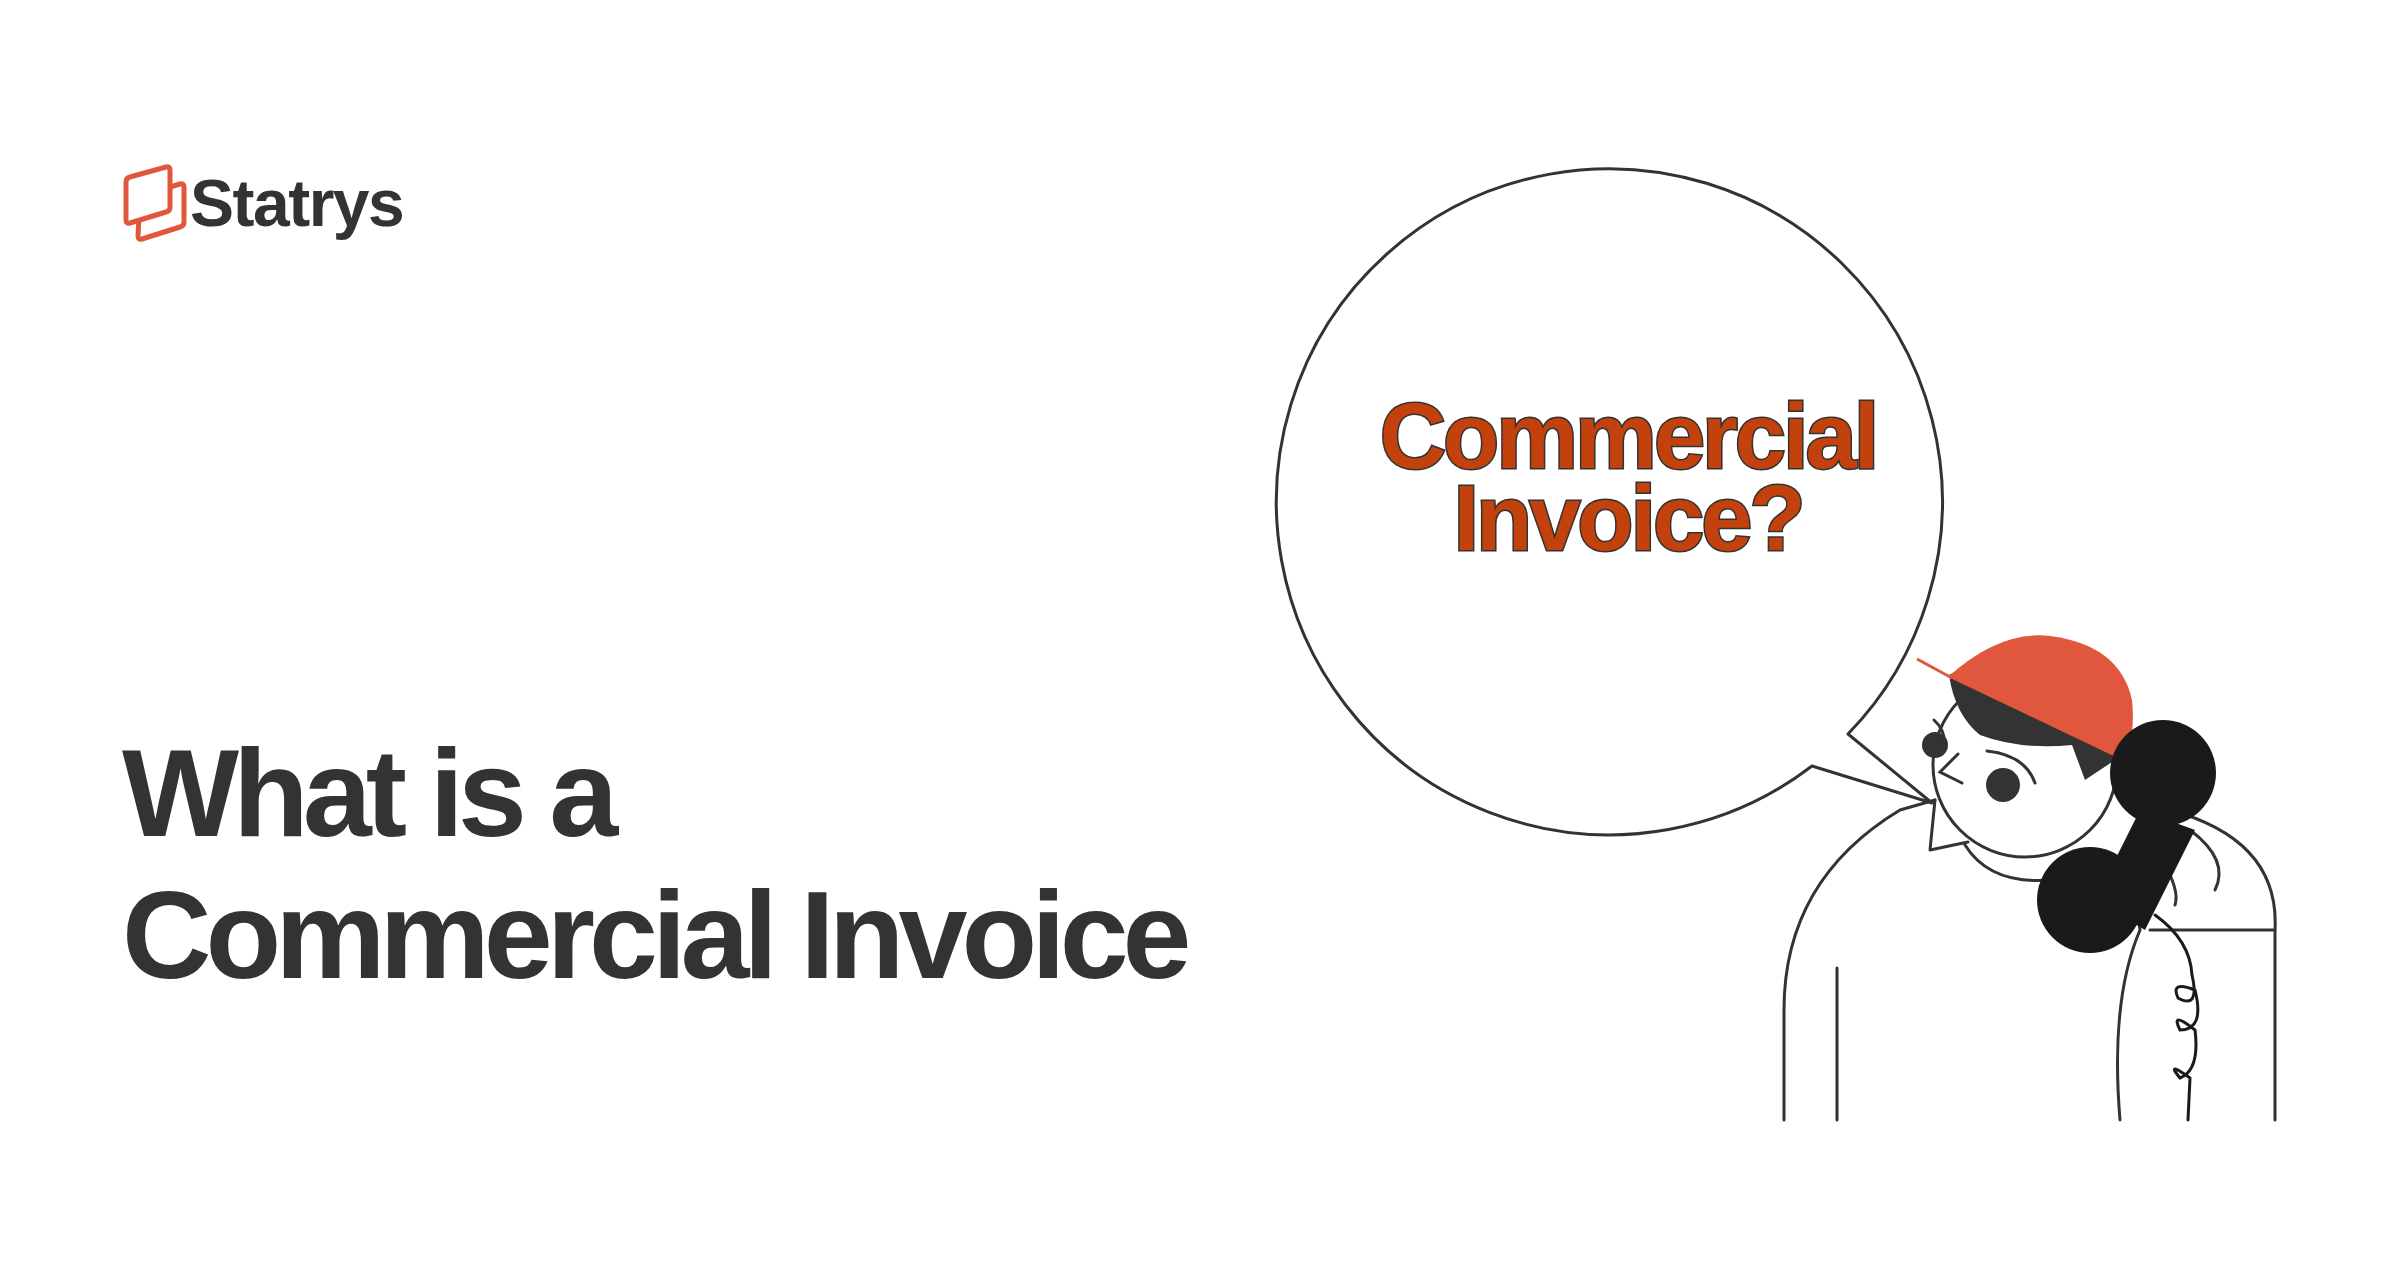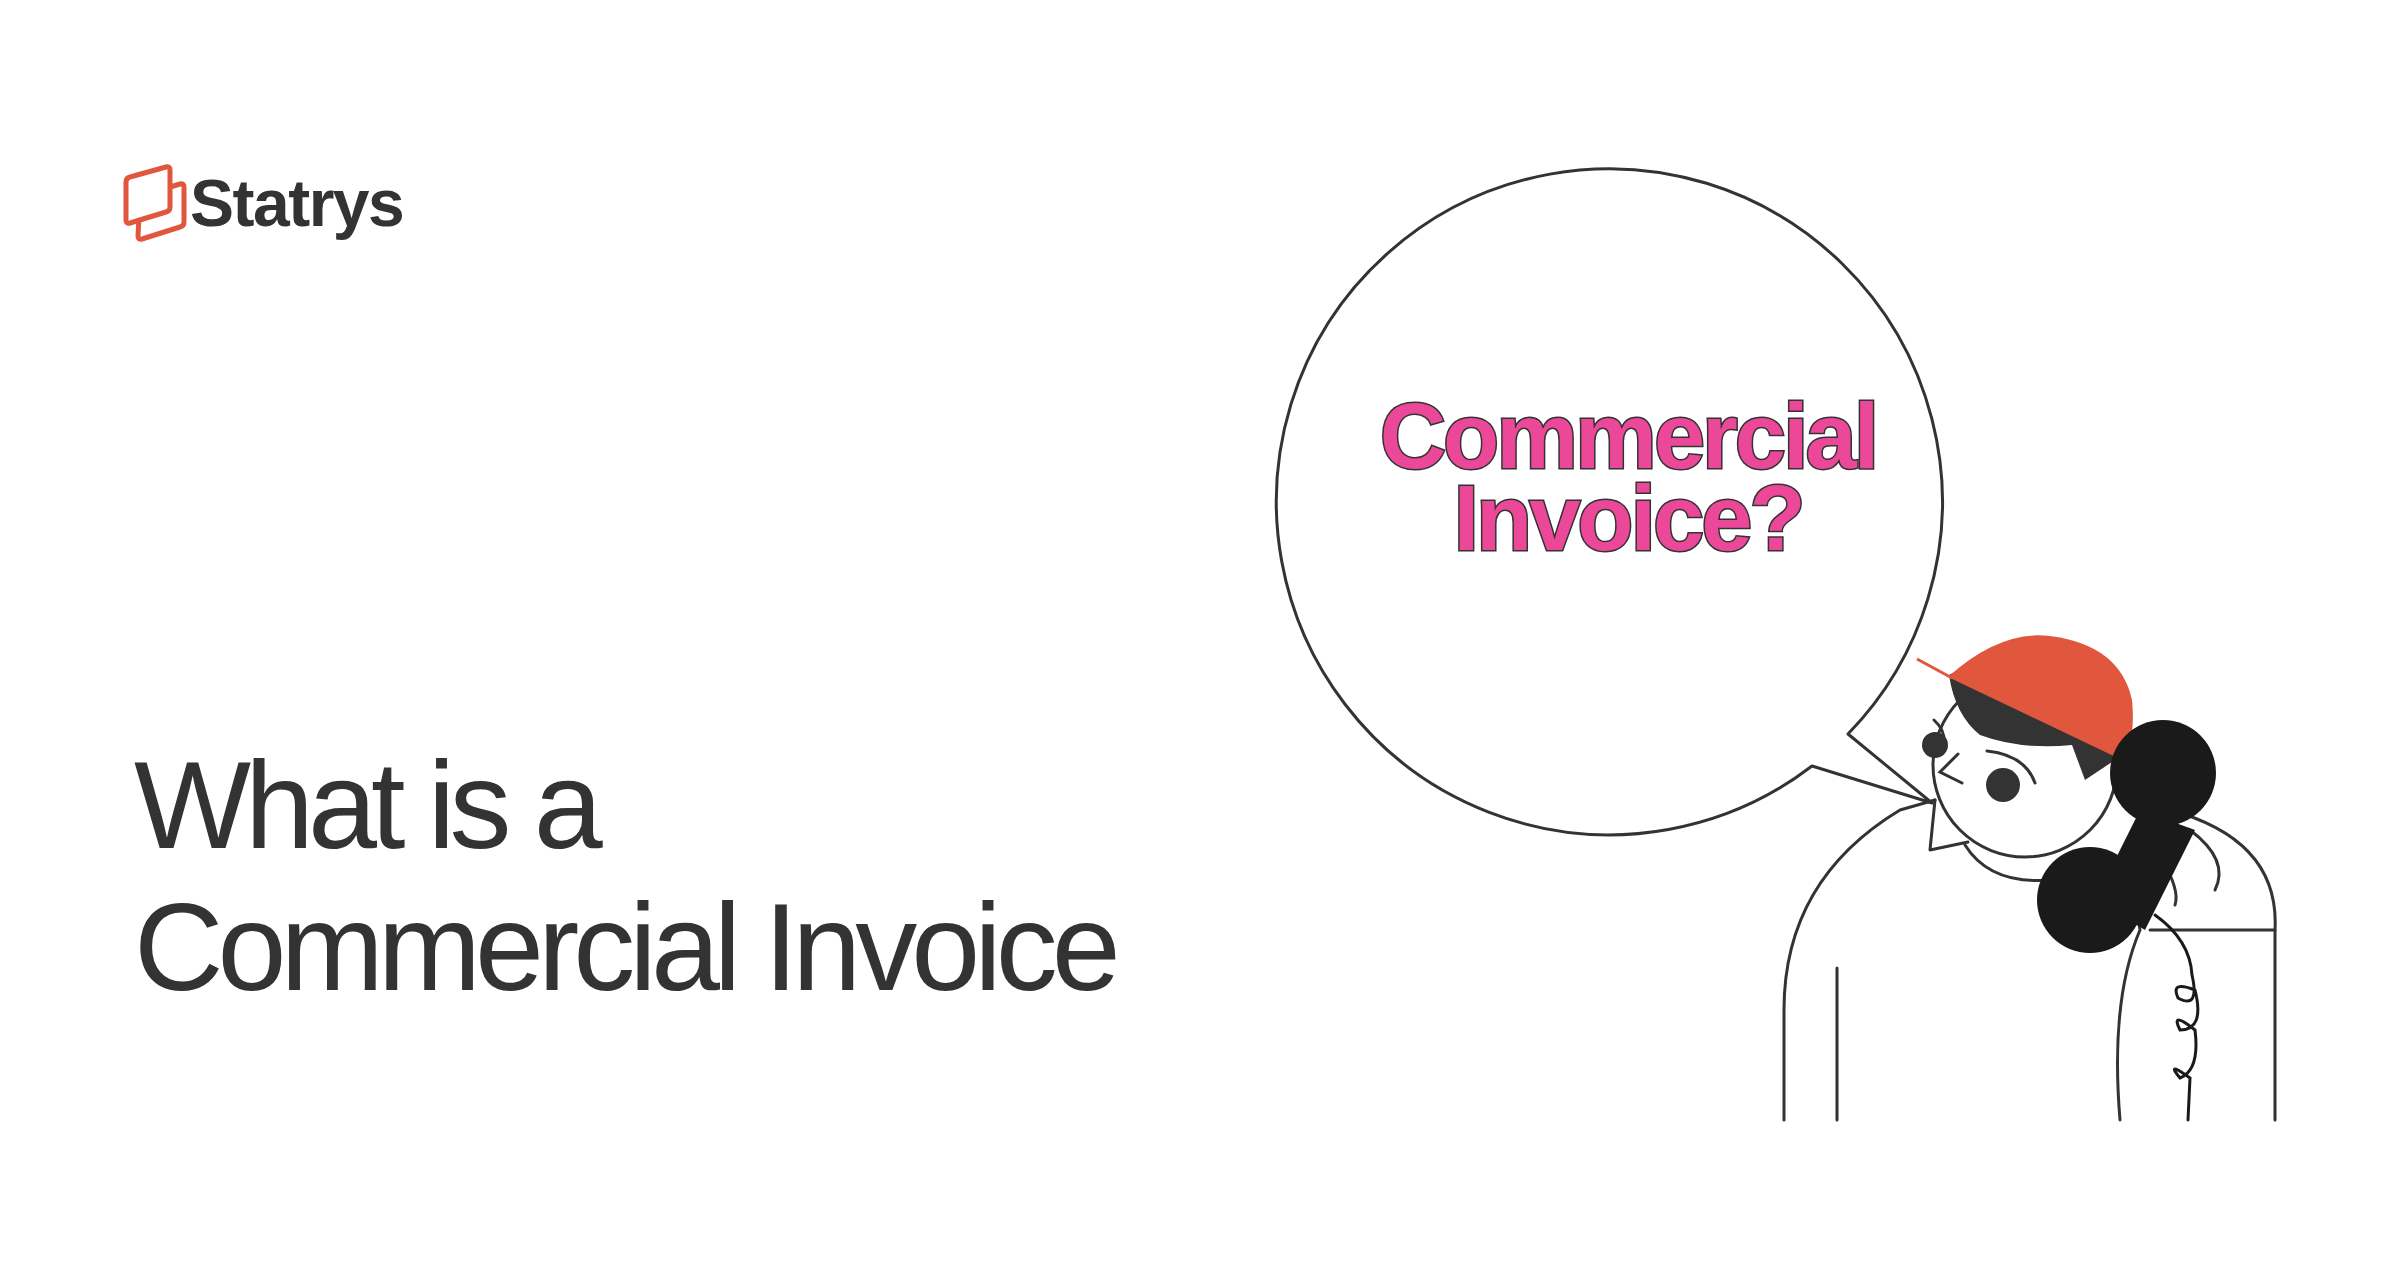--- a/index.html
+++ b/index.html
@@ -3,28 +3,28 @@
 <meta charset="utf-8">
 <style>
   html, body { margin: 0; padding: 0; background: #ffffff; }
   body { width: 2400px; height: 1278px; position: relative; overflow: hidden;
          font-family: "Liberation Sans", sans-serif; }
   .logo { position: absolute; left: 120px; top: 160px; display: flex; align-items: center; }
   .logo-icon { width: 70px; height: 86px; }
   .logo-text { font-family: "Liberation Sans", sans-serif; font-weight: 700;
                font-size: 66px; color: #333333; letter-spacing: -1.5px; 
                line-height: 1; }
-  .headline { position: absolute; left: 122px; top: 722px; margin: 12px;
-              font-family: "Liberation Sans", sans-serif; font-weight: 400;
+  .headline { position: absolute; left: 122px; top: 722px; margin: 0;
+              font-family: "Liberation Sans", sans-serif; font-weight: 700;
               font-size: 124px; line-height: 142px; color: #333333; letter-spacing: -6px; }
   .headline span { display: block; white-space: nowrap; }
   .illustration { position: absolute; left: 0; top: 0; width: 2400px; height: 1278px; }
   .bubble-text { position: absolute; left: 1303px; top: 395px; width: 650px; text-align: center;
                  font-family: "Liberation Sans", sans-serif; font-weight: 700;
-                 font-size: 92px; line-height: 82px; color: #ec4899; letter-spacing: -3px;
+                 font-size: 92px; line-height: 82px; color: #c2410c; letter-spacing: -3px;
                  -webkit-text-stroke: 3px #333333; paint-order: stroke fill; }
   .bubble-text span { display: block; }
 </style>
 </head>
 <body>
 
 <div class="logo">
   <svg class="logo-icon" viewBox="0 0 70 86">
     <g fill="none" stroke="#E0573D" stroke-width="5" stroke-linejoin="round">
       <path d="M20 36 L60 24 Q64 23 64 27 L64 62 Q64 66 60 67 L22 79 Q18 80 18 76 Z" fill="#ffffff"></path>

